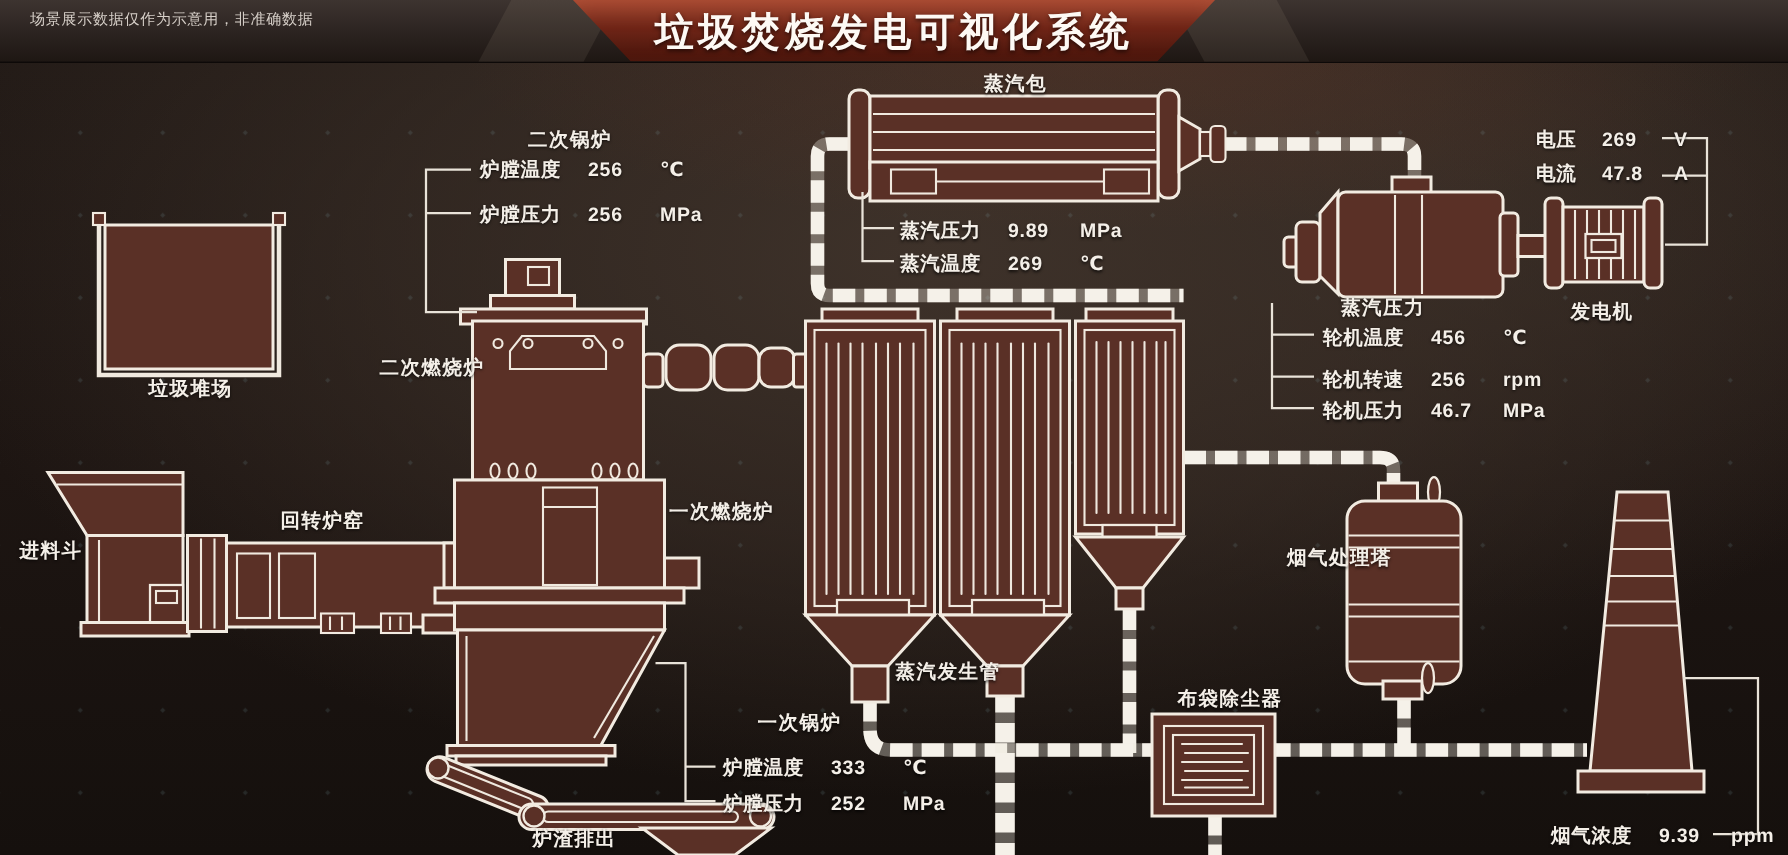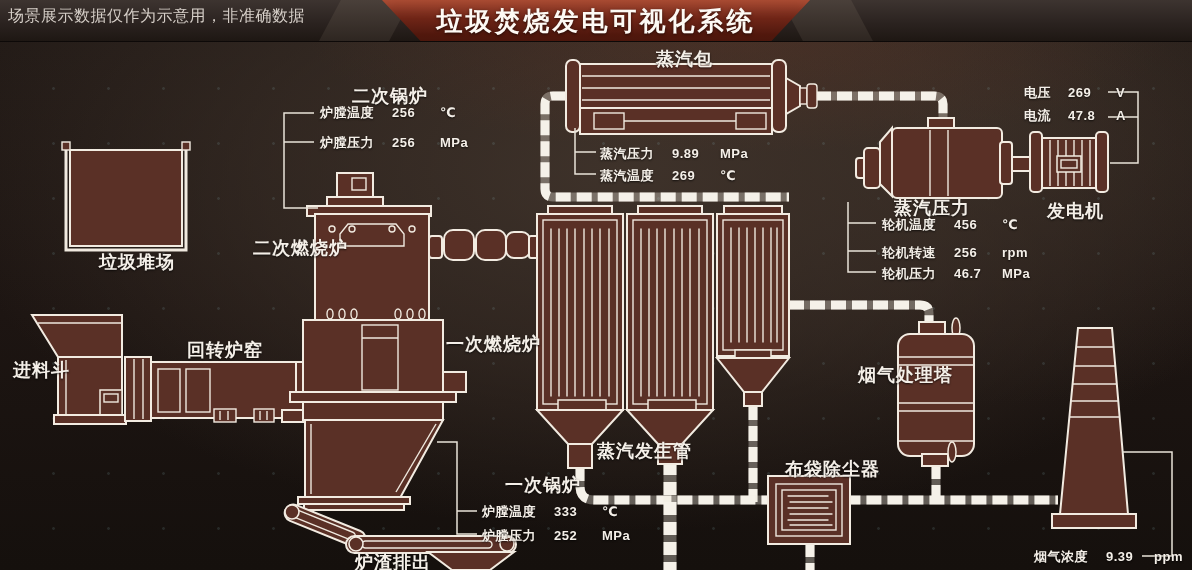--- a/index.html
+++ b/index.html
@@ -30,33 +30,33 @@
     clip-path:polygon(0 0,100% 0,91% 100%,9% 100%);
     background:linear-gradient(180deg,#93402c 0%, #6f2517 45%, #45130a 100%);
     box-shadow:inset 0 6px 14px rgba(255,120,80,0.25);
     text-decoration:underline;
   }
   #page-title{
     position:absolute;left:0;top:0;width:428px;height:41px;line-height:42px;
     text-align:center;font-size:26px;font-weight:bold;color:#fdf9f4;
     letter-spacing:3px;text-shadow:0 1px 3px rgba(0,0,0,0.6);
   }
-  #disclaimer{position:absolute;left:8px;top:6px;font-size:16px;color:#d6cfc8;letter-spacing:0.5px;}
+  #disclaimer{position:absolute;left:20px;top:6px;font-size:10px;color:#d6cfc8;letter-spacing:0.5px;}
   
   #diagram{position:absolute;left:0;top:0;}
   .eq{fill:#5a3026;stroke:#f2ebe1;stroke-width:2;}
   .detail{fill:none;stroke:#f0e9df;stroke-width:1.4;}
   .tube{stroke:#efe8de;stroke-width:1.4;stroke-linecap:round;}
   .bracket{fill:none;stroke:#e9e3d9;stroke-width:1.5;}
   .pipe-base{fill:none;stroke:rgba(238,232,222,0.35);stroke-width:9;}
   .pipe-dash{fill:none;stroke:#f5f1e9;stroke-width:9;stroke-dasharray:15 6;}
   .pipe-base.wide{stroke-width:13;}
   .pipe-dash.wide{stroke-width:13;stroke-dasharray:13 7;}
   
-  .lbl{position:absolute;font-size:18px;font-weight:600;color:#f4efe8;
+  .lbl{position:absolute;font-size:13px;font-weight:600;color:#f4efe8;
        letter-spacing:1px;text-shadow:0 1px 2px rgba(0,0,0,0.7);white-space:nowrap;}
   .mrow{position:absolute;display:flex;align-items:baseline;font-size:13px;font-weight:600;
         color:#f4efe8;text-shadow:0 1px 2px rgba(0,0,0,0.7);white-space:nowrap;letter-spacing:0.5px;}
   .m-name{width:72px;}
   .m-name.narrow{width:44px;}
   .m-val{width:48px;}
 </style>
 </head>
 <body>
 

